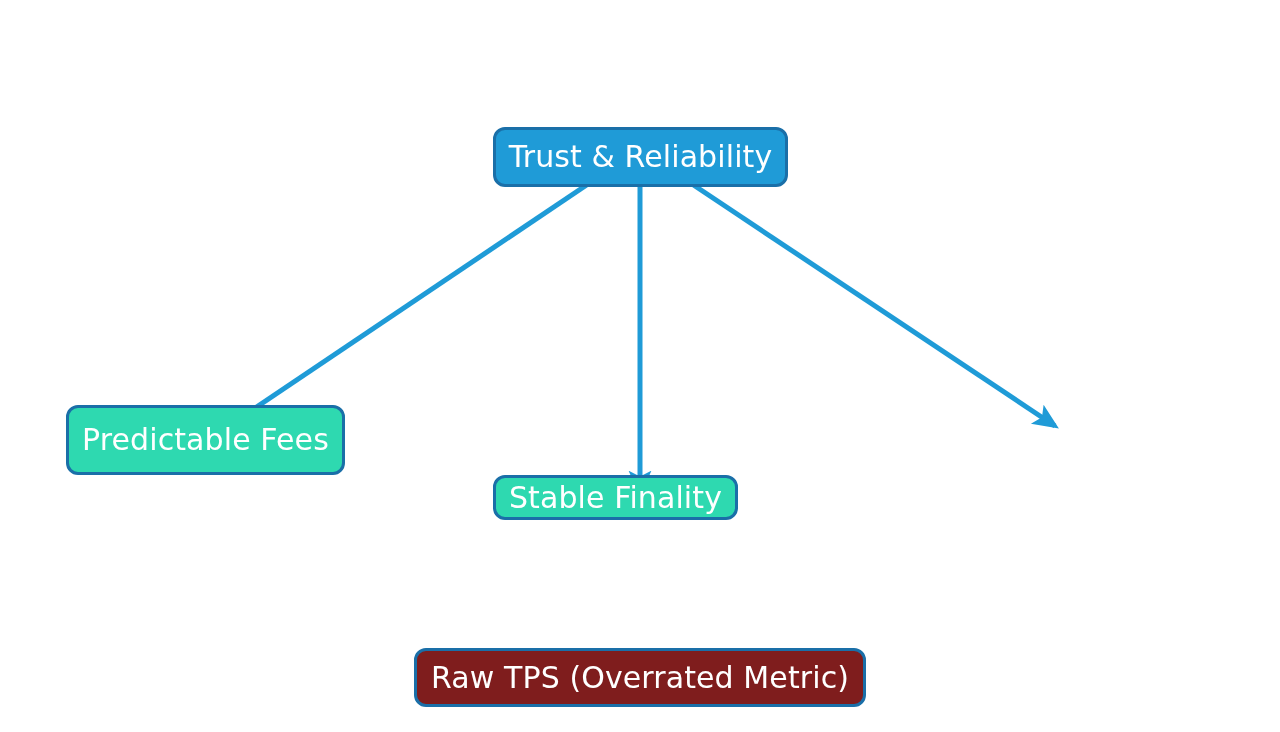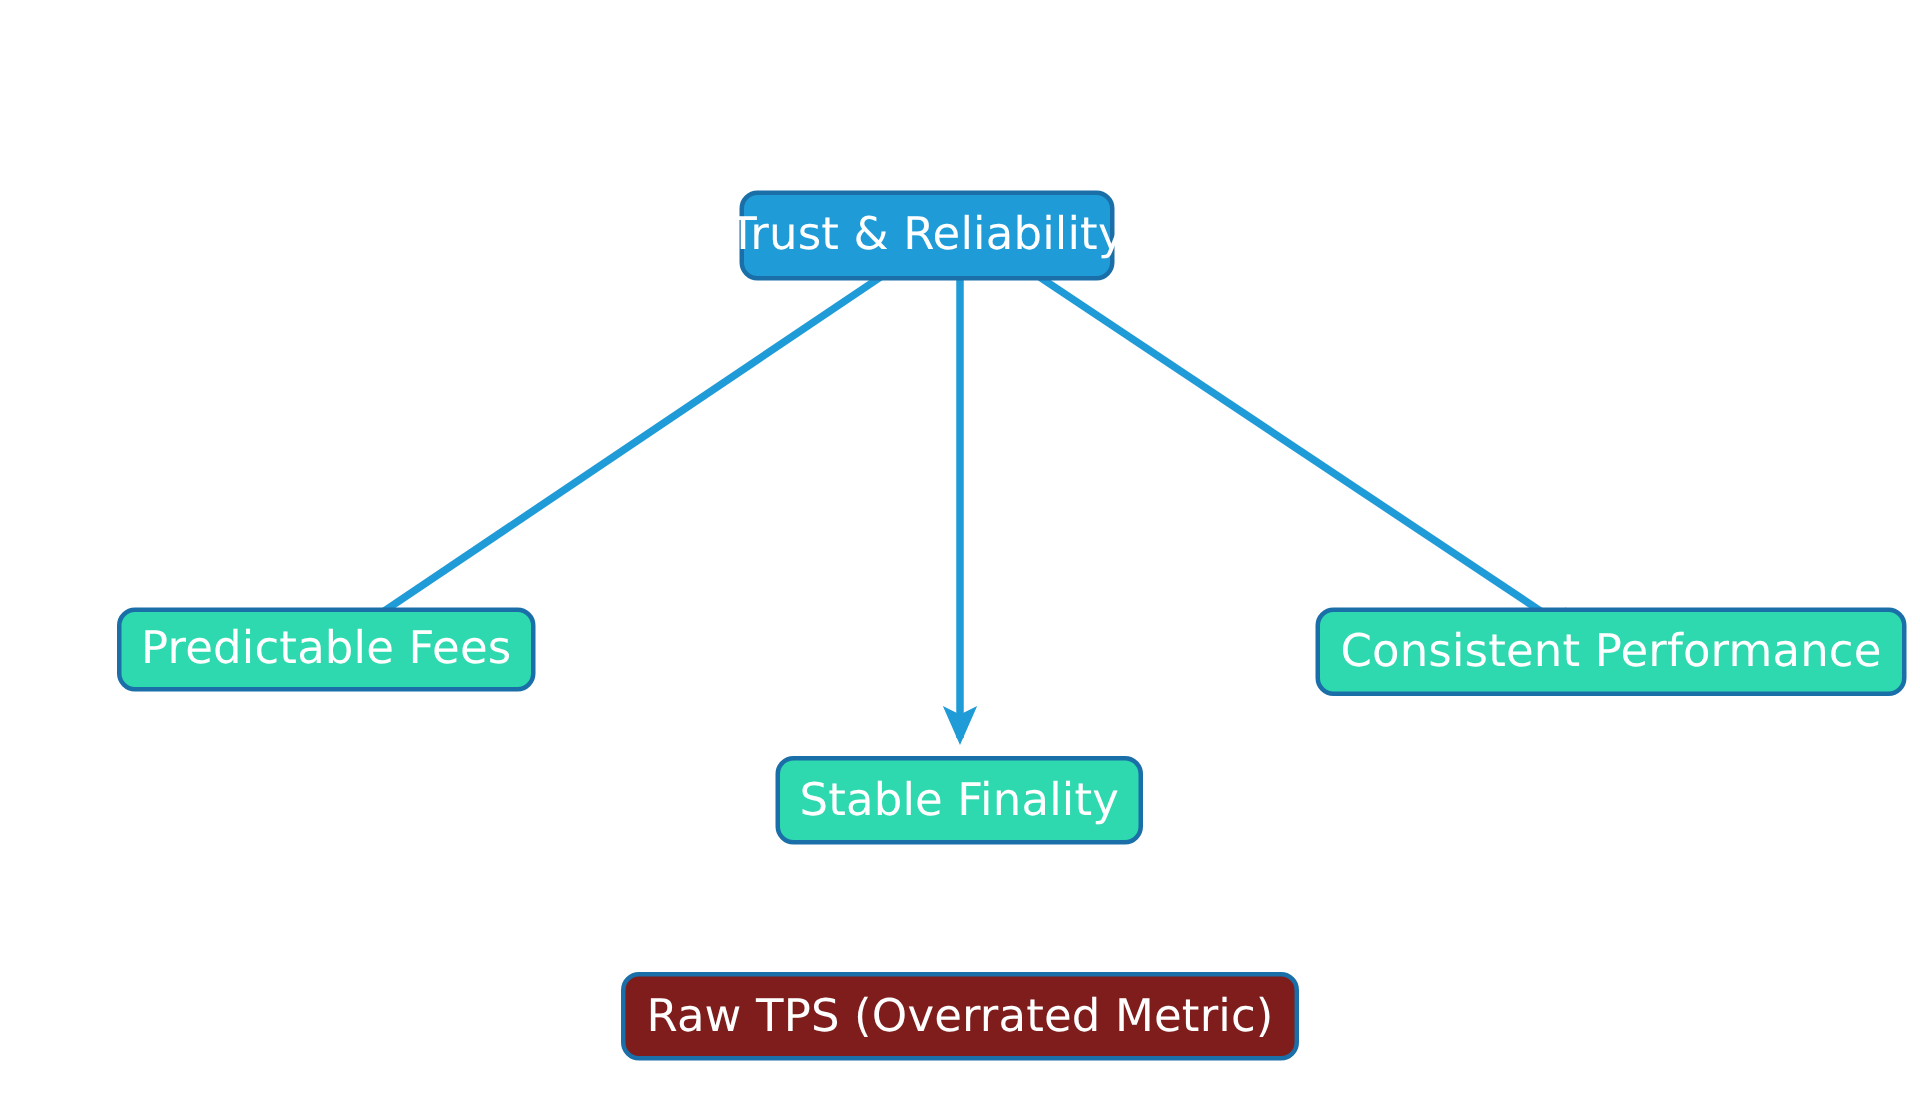--- a/index.html
+++ b/index.html
@@ -51,23 +51,23 @@
   }
   .node-child {
     background: #2ed9b0;
     border: 3px solid #1a6fa8;
   }
   .node-orphan {
     background: #7f1d1d;
     border: 3px solid #1a6fa8;
   }
   
-  #node-root        { left: 493px; top: 127px; width: 250px;  height: 60px; text-align: right; }
-  #node-predictable { left: 78px;  top: 405px; width: 279px;  height: 56px; }
-  #node-stable      { left: 517px; top: 475px; width: 245px;  height: 59px; margin-top: 29px; }
+  #node-root        { left: 493px; top: 127px; width: 295px;  height: 60px; text-align: right; }
+  #node-predictable { left: 66px;  top: 405px; width: 279px;  height: 70px; }
+  #node-stable      { left: 493px; top: 475px; width: 245px;  height: 45px; }
   #node-consistent  { left: 877px; top: 405px; width: 394px;  height: 59px; }
   #node-rawtps      { left: 414px; top: 648px; width: 452px;  height: 59px; }
 </style>
 </head>
 <body>
 
 <div id="canvas">
 
   <svg id="edge-layer" viewBox="0 0 1280 732" width="1280" height="732" xmlns="http://www.w3.org/2000/svg">
     <defs>
@@ -88,21 +88,18 @@
   </div>
 
   <div id="node-predictable" class="node node-child">
     <span class="node-label">Predictable Fees</span>
   </div>
 
   <div id="node-stable" class="node node-child">
     <span class="node-label">Stable Finality</span>
   </div>
 
-  <div id="node-consistent" class="node node-child">
-    <span class="node-label">Consistent Performance</span>
-  </div>
 
   <div id="node-rawtps" class="node node-orphan">
     <span class="node-label">Raw TPS (Overrated Metric)</span>
   </div>
 
 </div>
 
 </body></html>

